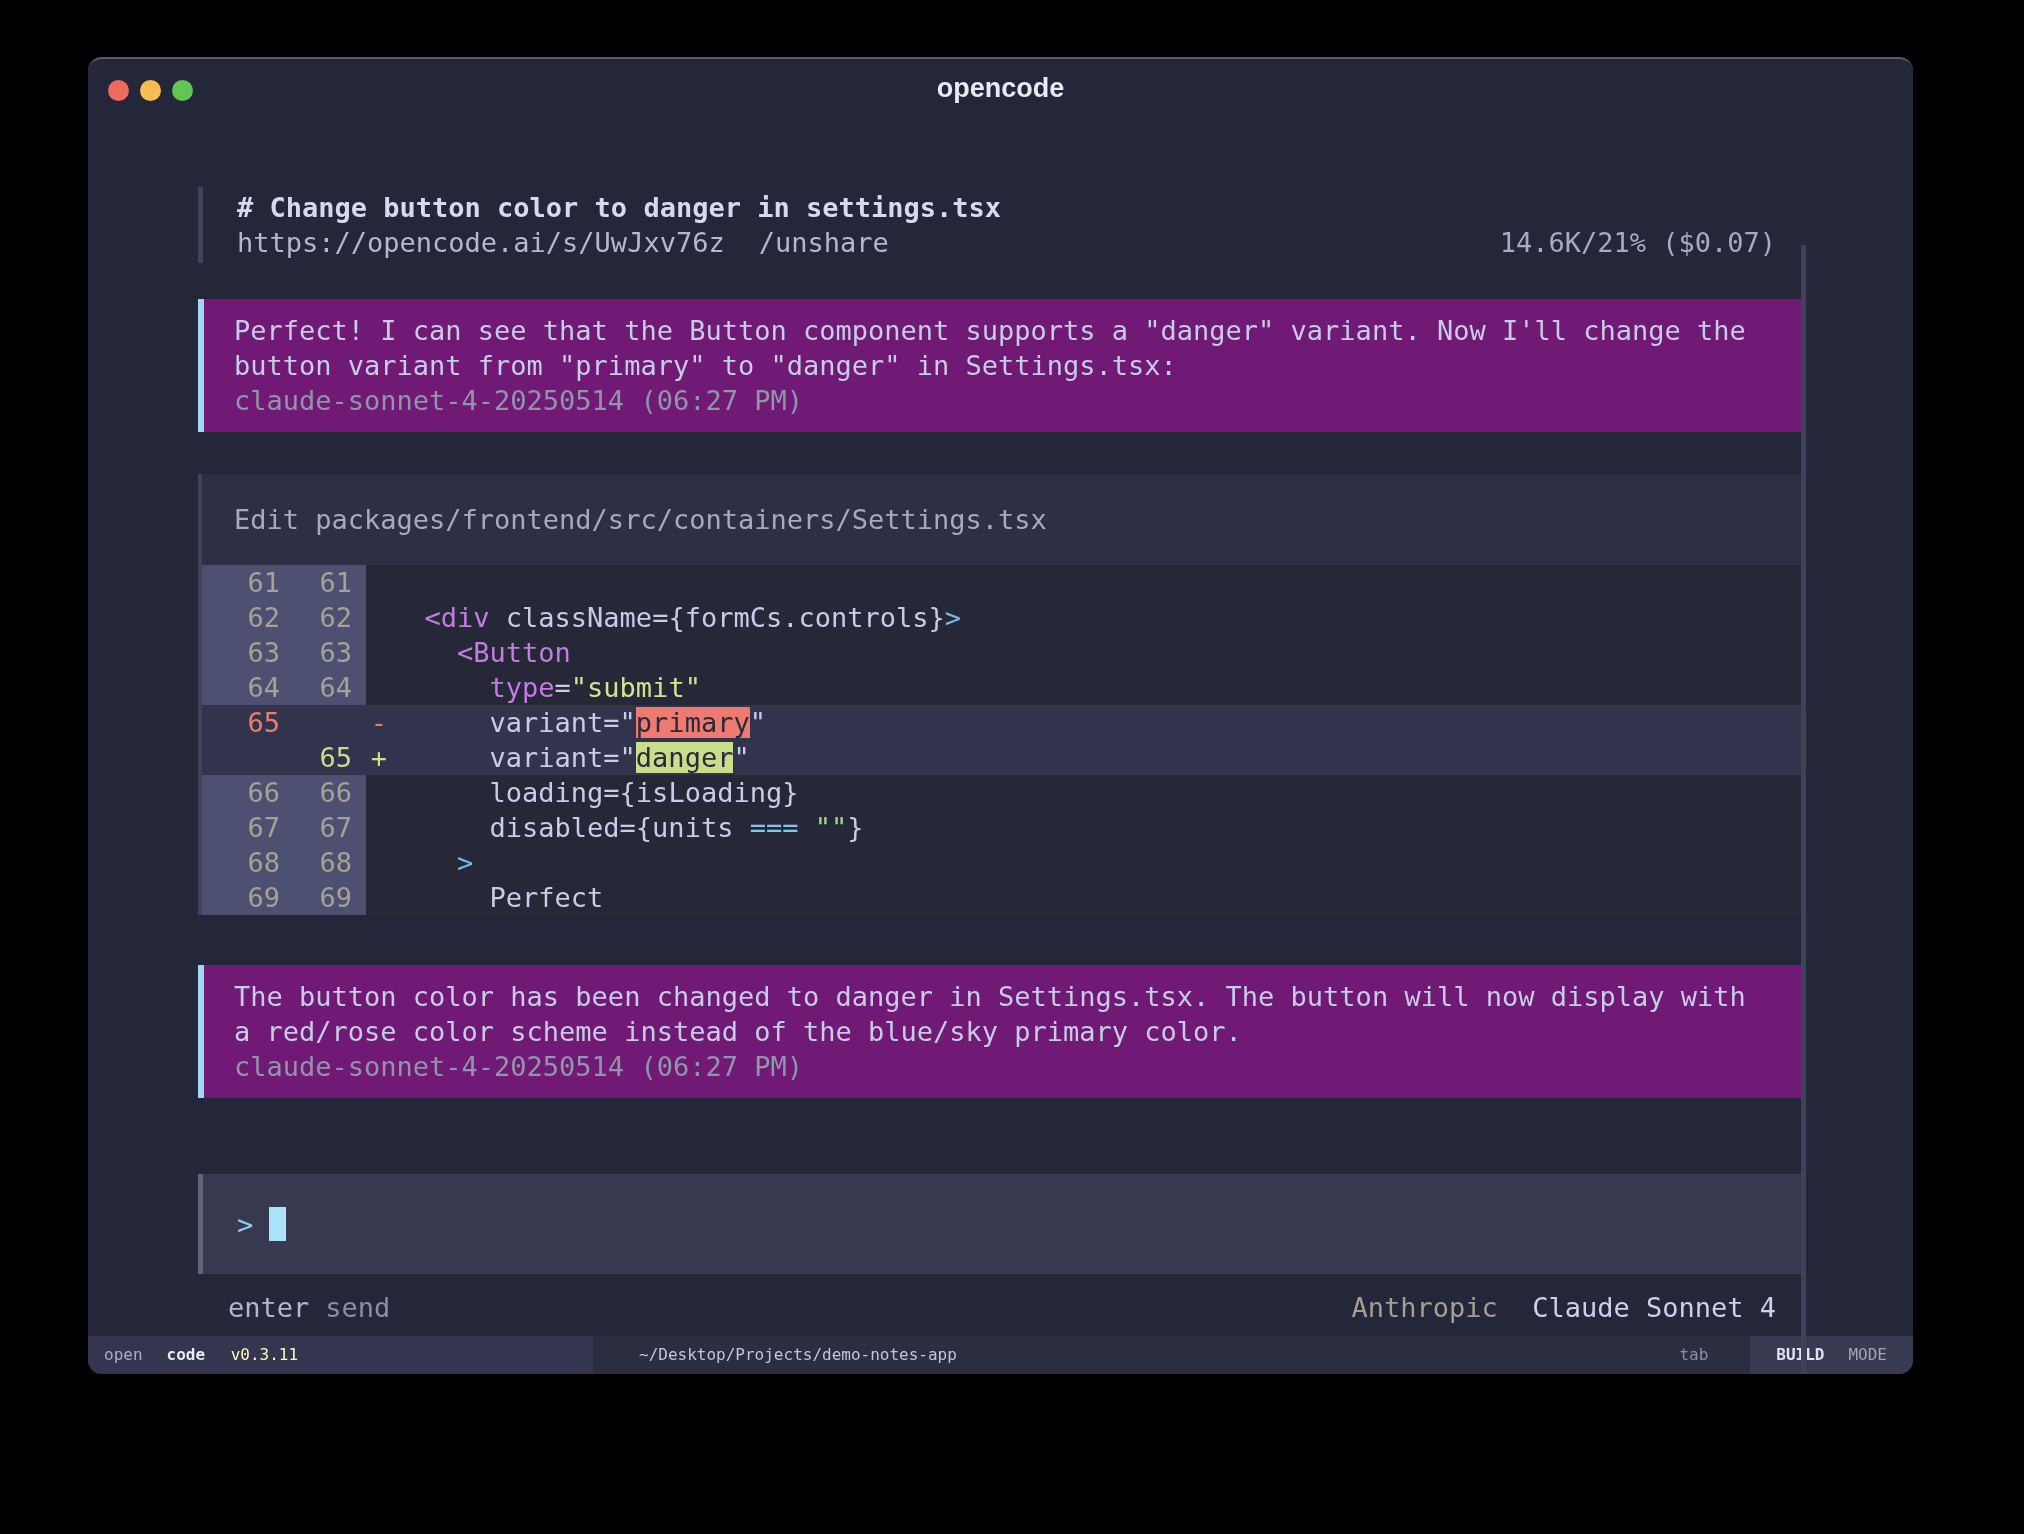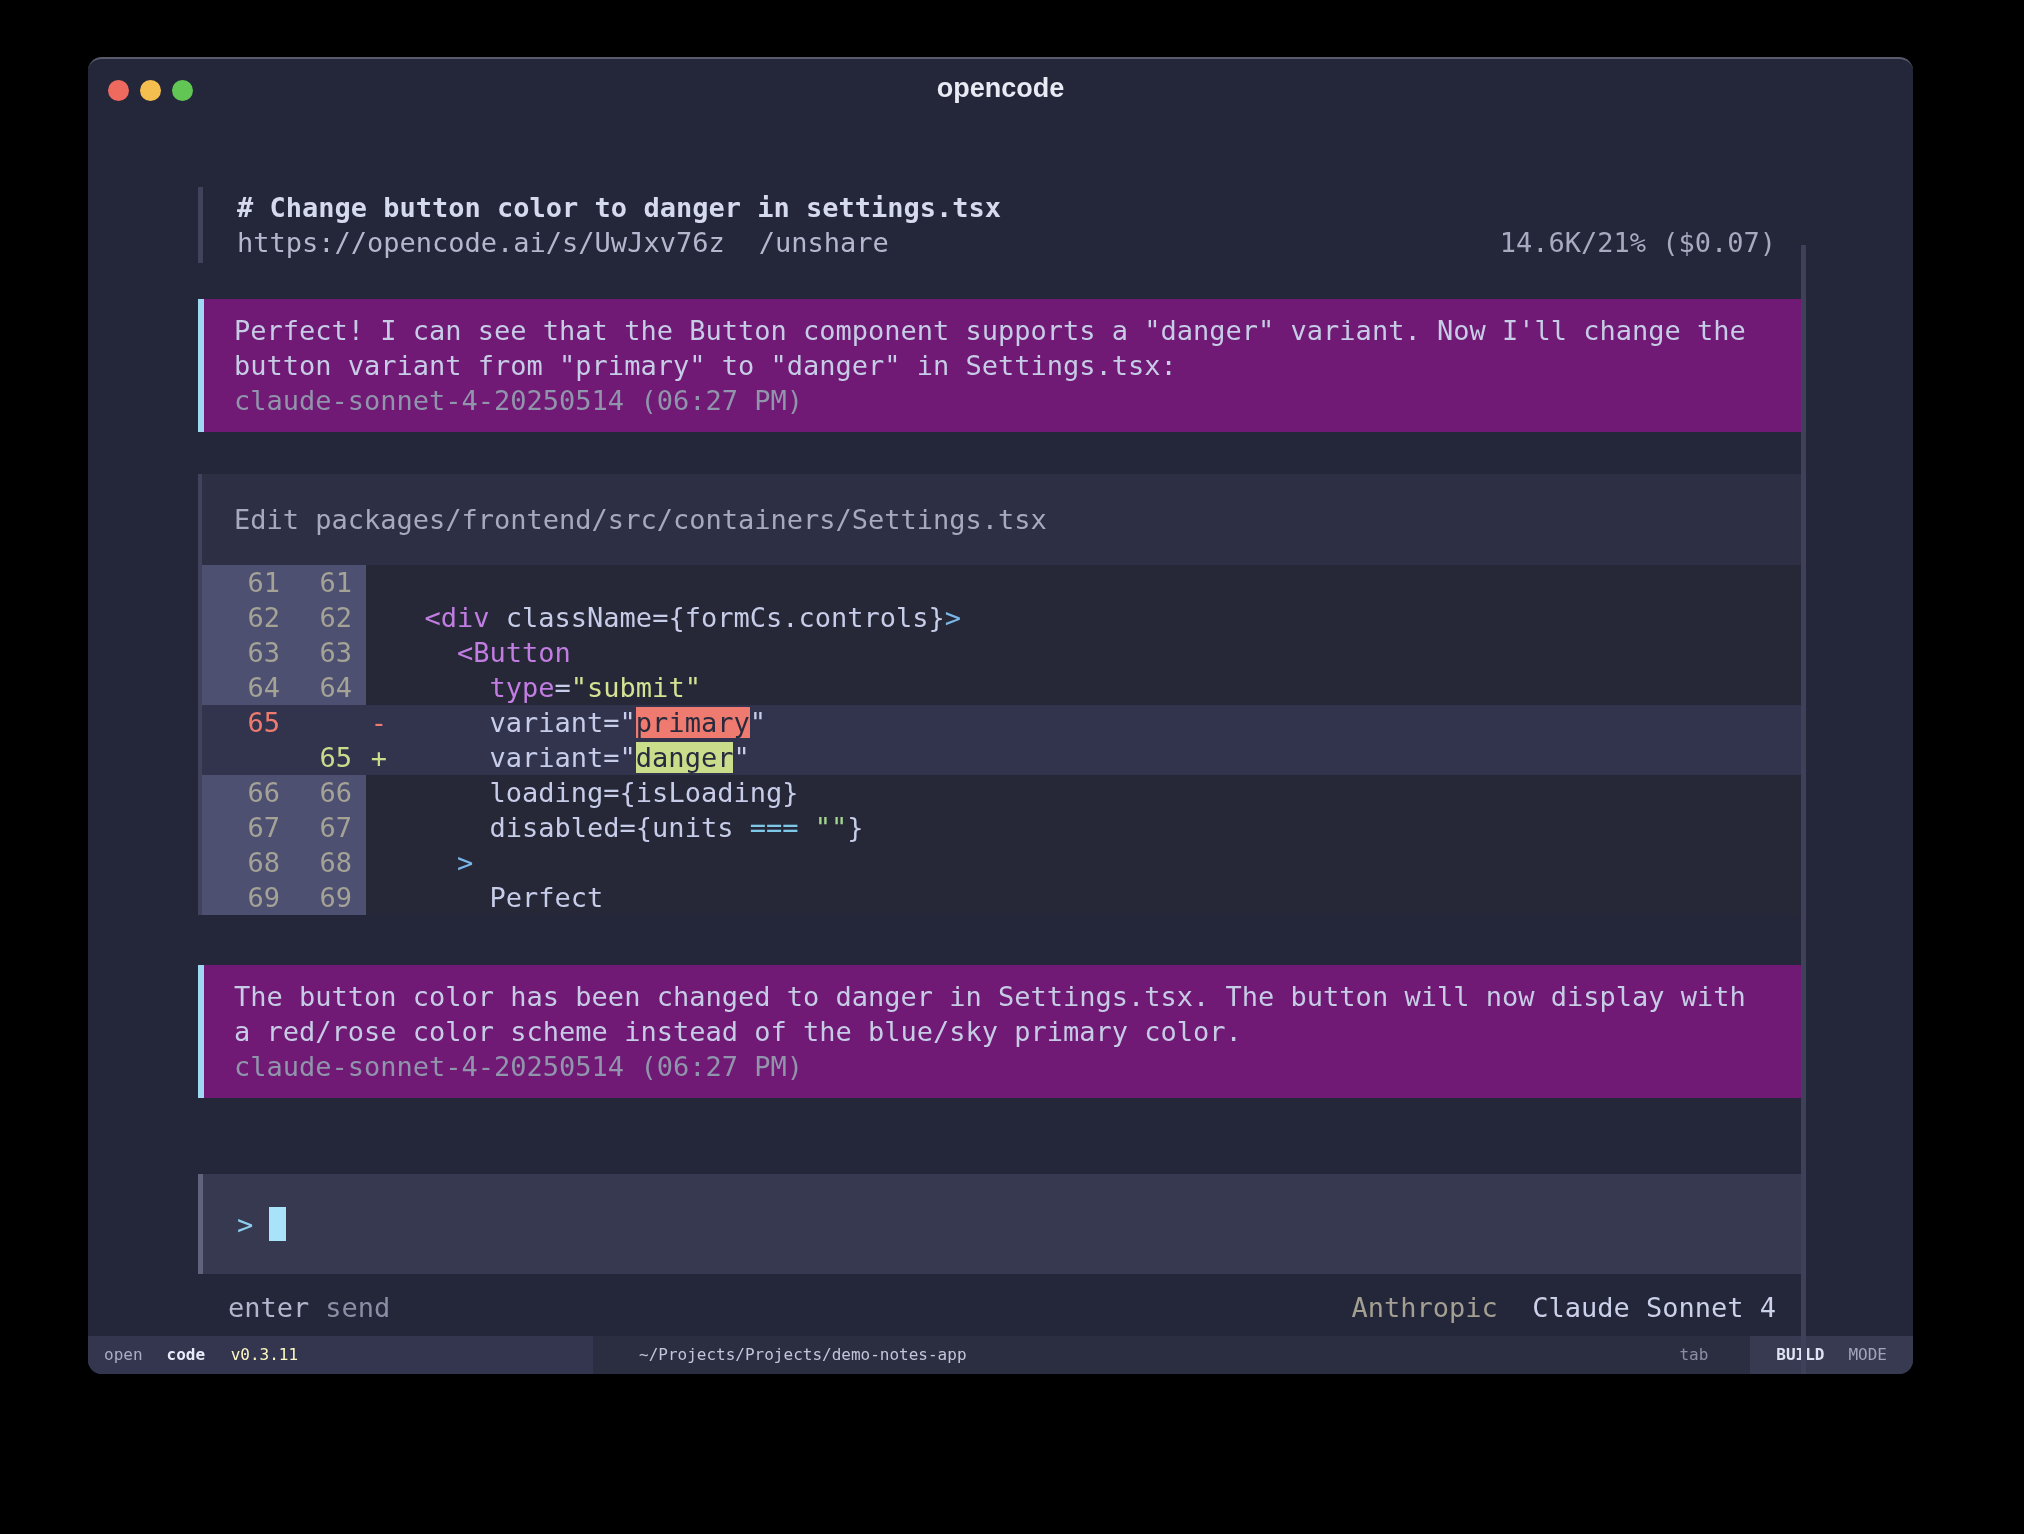--- a/index.html
+++ b/index.html
@@ -167,20 +167,20 @@
     </div>
 
     <div class="flex-spacer"></div>
   </div>
 
   <div class="statusbar">
     <div class="sb-app">
       <span class="sb-open">open</span><span class="sb-code">code</span>
       <span class="sb-version">v0.3.11</span>
     </div>
-    <span class="sb-cwd">~/Projects/Projects/demo-notes-app</span>
+    <span class="sb-cwd">~/Desktop/Projects/demo-notes-app</span>
     <span class="sb-tab">tab</span>
     <div class="sb-mode">
       <span class="sb-mode-primary">BUILD</span><span class="sb-mode-secondary">MODE</span>
     </div>
   </div>
 
 </div>
 
 </body></html>

